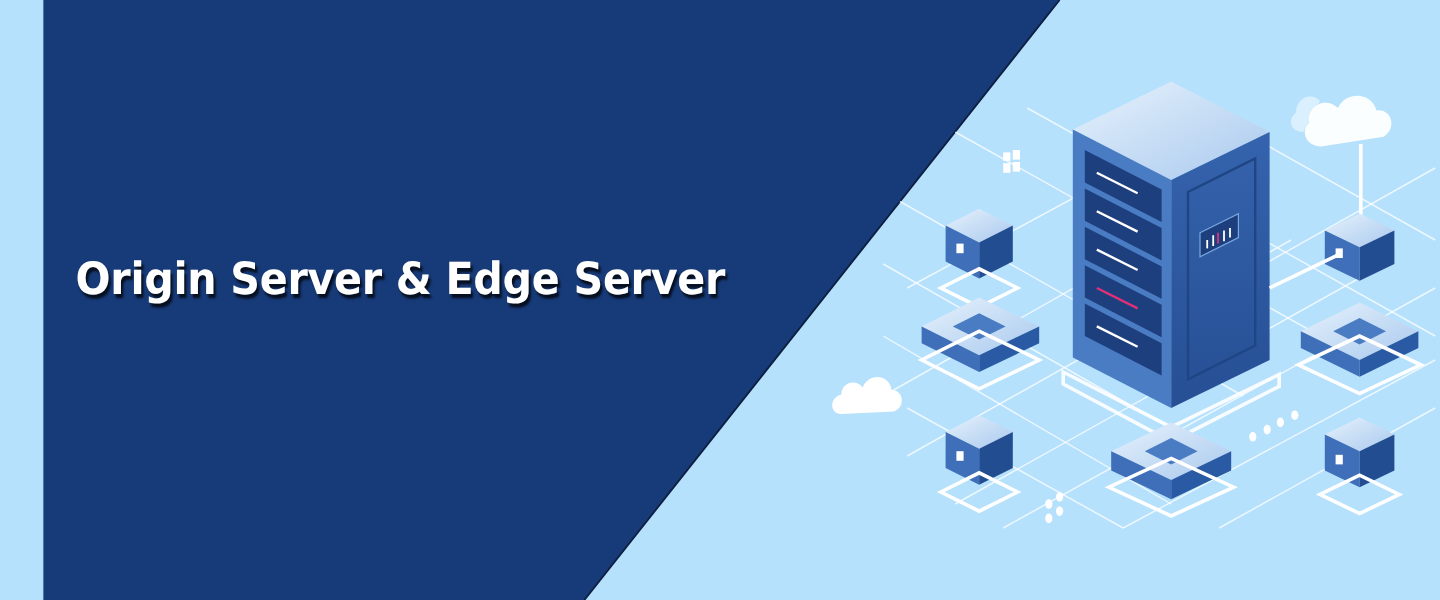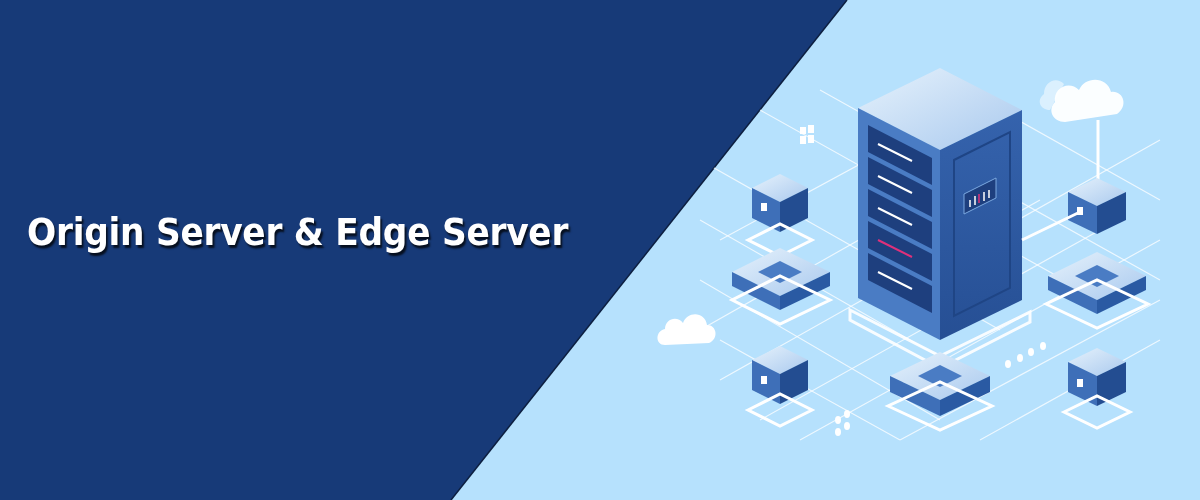--- a/index.html
+++ b/index.html
@@ -1,17 +1,17 @@
 <!DOCTYPE html>
 <html><head>
 <meta charset="utf-8">
 <style>
   html, body { margin: 0; padding: 0; }
   body { width: 1200px; height: 500px; overflow: hidden; background: #b6e1fd; position: relative; font-family: "Liberation Sans", sans-serif; }
-  .banner { position: absolute; inset: 0; width: 996px; height: 500px; }
+  .banner { position: absolute; inset: 0; width: 996px; height: 500px; margin-left: 36px; }
   .bg-svg { position: absolute; left: 0; top: 0; }
   .title {
     position: absolute; left: 27px; top: 211px;
     font-family: "DejaVu Sans", sans-serif;
     font-size: 37px; font-weight: bold; color: #ffffff;
     letter-spacing: -0.3px;
     text-shadow: 2px 3px 2px rgba(0,0,0,0.75);
     white-space: nowrap;
     transform: scaleX(0.93); transform-origin: left center;
   }

